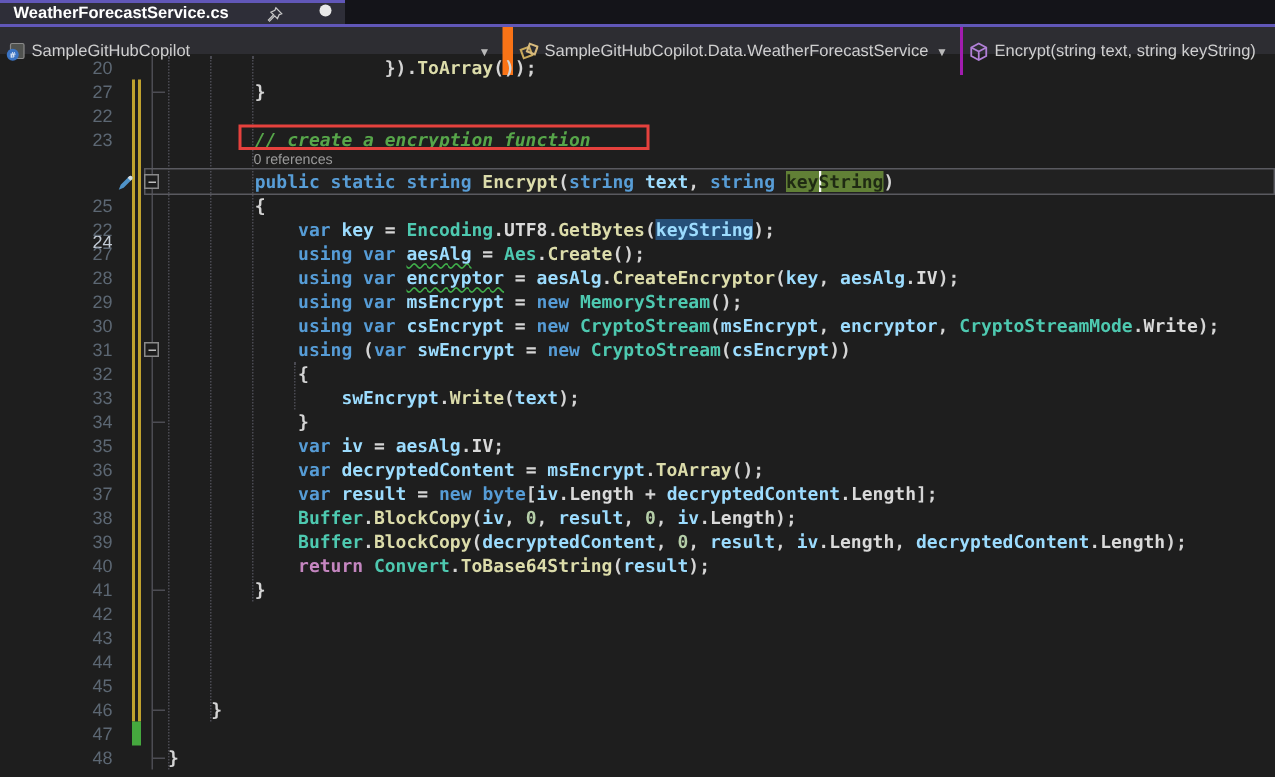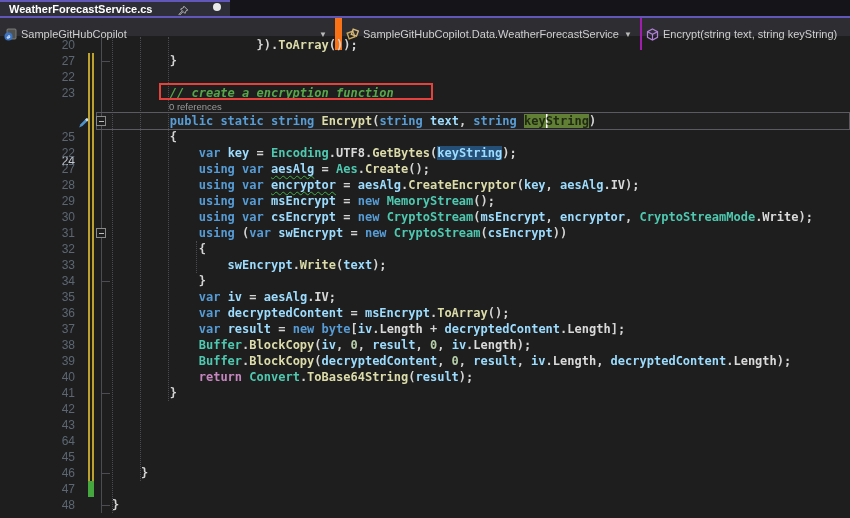--- a/index.html
+++ b/index.html
@@ -214,21 +214,21 @@
         </div>
         <div class="row">
           <span class="ln">42</span>
           <span class="code"></span>
         </div>
         <div class="row">
           <span class="ln">43</span>
           <span class="code"></span>
         </div>
         <div class="row">
-          <span class="ln">64</span>
+          <span class="ln">44</span>
           <span class="code"></span>
         </div>
         <div class="row">
           <span class="ln">45</span>
           <span class="code"></span>
         </div>
         <div class="row">
           <span class="ln">46</span>
           <span class="code"><span class="p">    }</span></span>
         </div>

